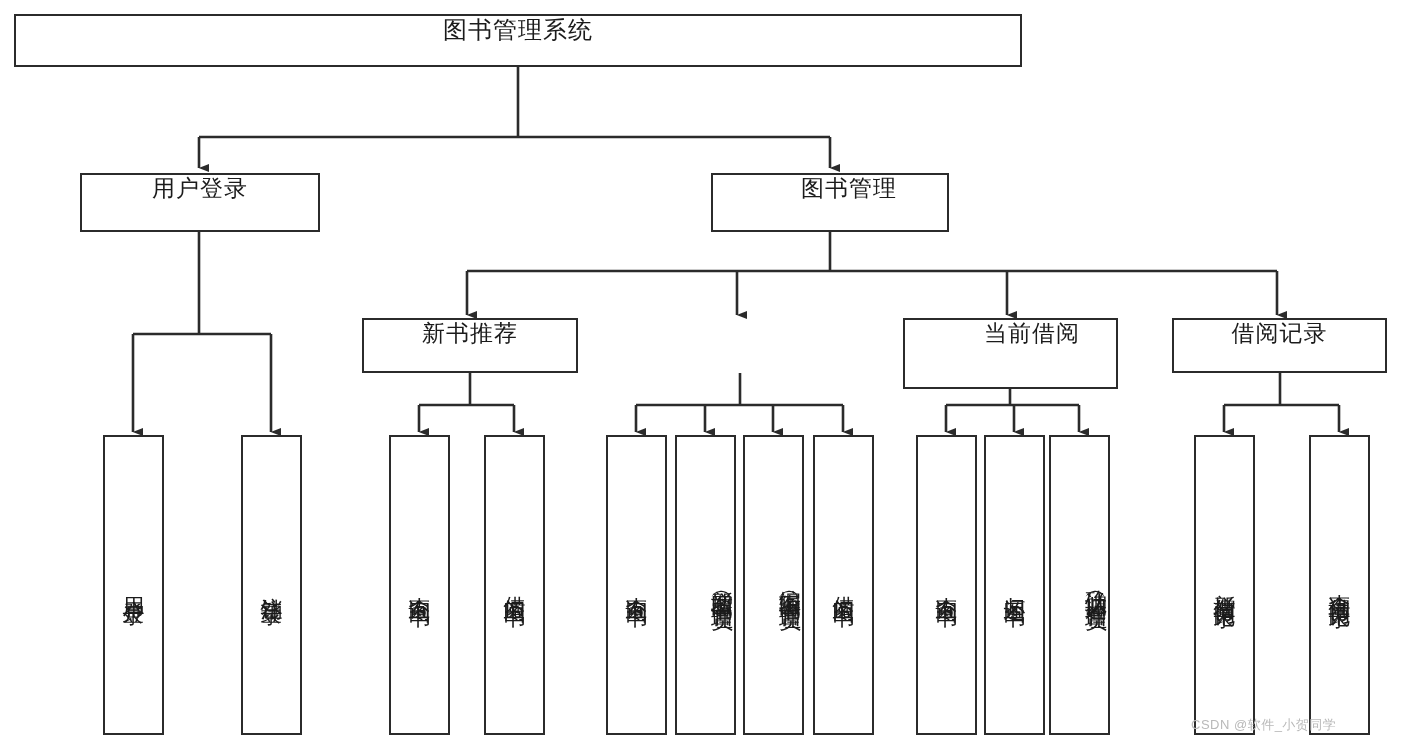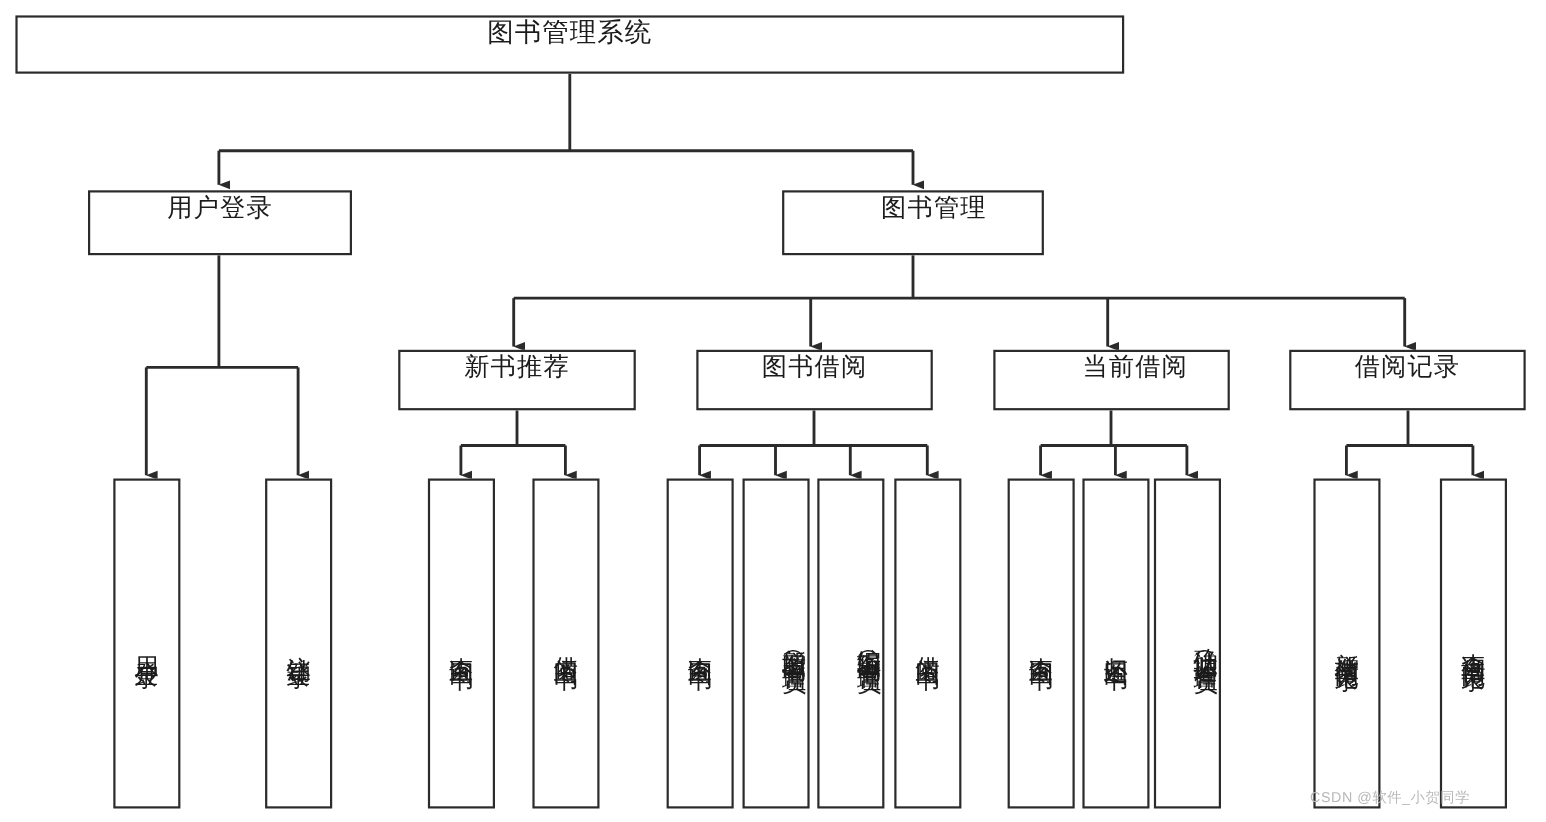--- a/index.html
+++ b/index.html
@@ -140,25 +140,22 @@
   </div>
 
   <div class="node horizontal" style="left:711px; top:173px; width:238px; height:59px;padding-left:38px;">
     <span class="node-label">图书管理</span>
   </div>
 
   <div class="node horizontal" style="left:362px; top:318px; width:216px; height:55px;">
     <span class="node-label">新书推荐</span>
   </div>
 
-  <div class="node horizontal" style="left:633px; top:318px; width:215px; height:55px;">
-    <span class="node-label">图书借阅</span>
-  </div>
-
-  <div class="node horizontal" style="left:903px; top:318px; width:215px; height:55px;padding-left:43px;">
+
+  <div class="node horizontal" style="left:903px; top:318px; width:215px; height:71px;padding-left:43px;">
     <span class="node-label">当前借阅</span>
   </div>
 
   <div class="node horizontal" style="left:1172px; top:318px; width:215px; height:55px;">
     <span class="node-label">借阅记录</span>
   </div>
 
   <div class="node vertical v-center" style="left:103px; top:435px; width:61px; height:300px;">
     <span class="node-label">用户登录</span>
   </div>

